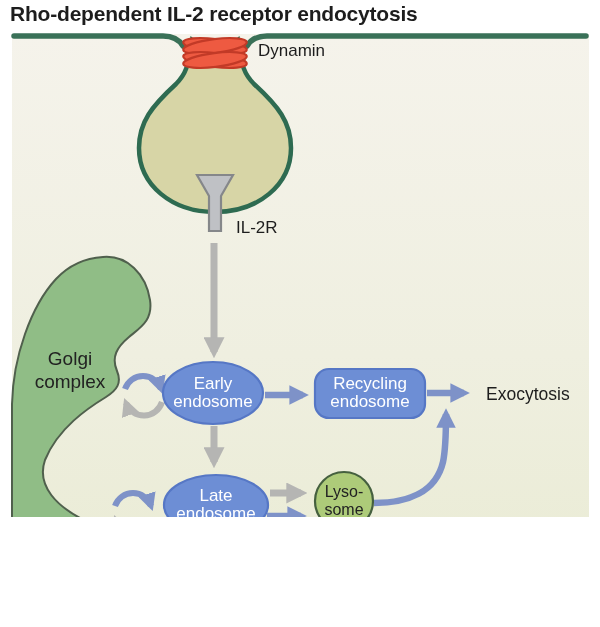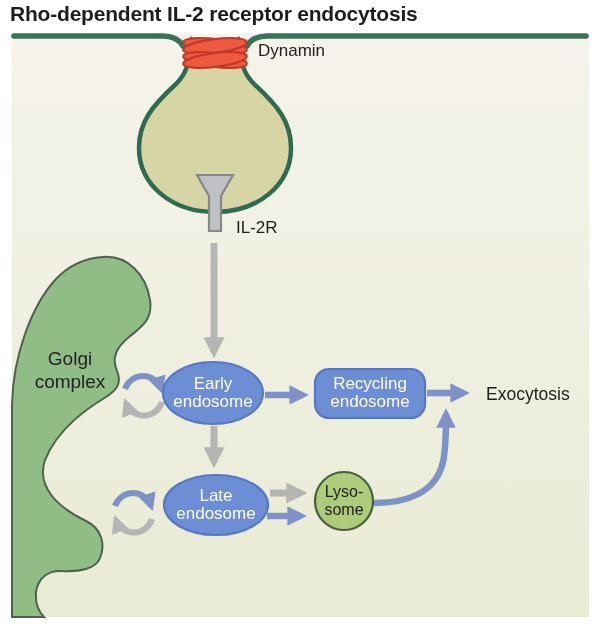--- a/index.html
+++ b/index.html
@@ -1,16 +1,16 @@
 <!DOCTYPE html>
 <html><head>
 <meta charset="utf-8">
 <style>
   html,body{margin:0;padding:0;background:#ffffff;}
-  .stage{position:relative;width:600px;height:627px;background:#ffffff;overflow:hidden;
+  .stage{position:relative;width:600px;height:517px;background:#ffffff;overflow:hidden;
          font-family:"Liberation Sans", sans-serif;}
   svg{display:block;}
   text{font-family:"Liberation Sans", sans-serif;}
   .title-text{font-size:21px;font-weight:600;fill:#1d1d1d;letter-spacing:-0.2px;}
   .label-dark{font-size:17px;fill:#1d1d1d;}
   .label-node{font-size:17px;fill:#ffffff;text-anchor:middle;}
   .label-organelle{font-size:16px;fill:#222222;text-anchor:middle;}
   .label-golgi{font-size:19px;fill:#222222;text-anchor:middle;}
   .membrane{stroke:#3a7158;stroke-width:5.5;fill:none;stroke-linecap:round;}
   .vesicle{fill:#d7d5a6;stroke:#2e6b51;stroke-width:4.5;}

